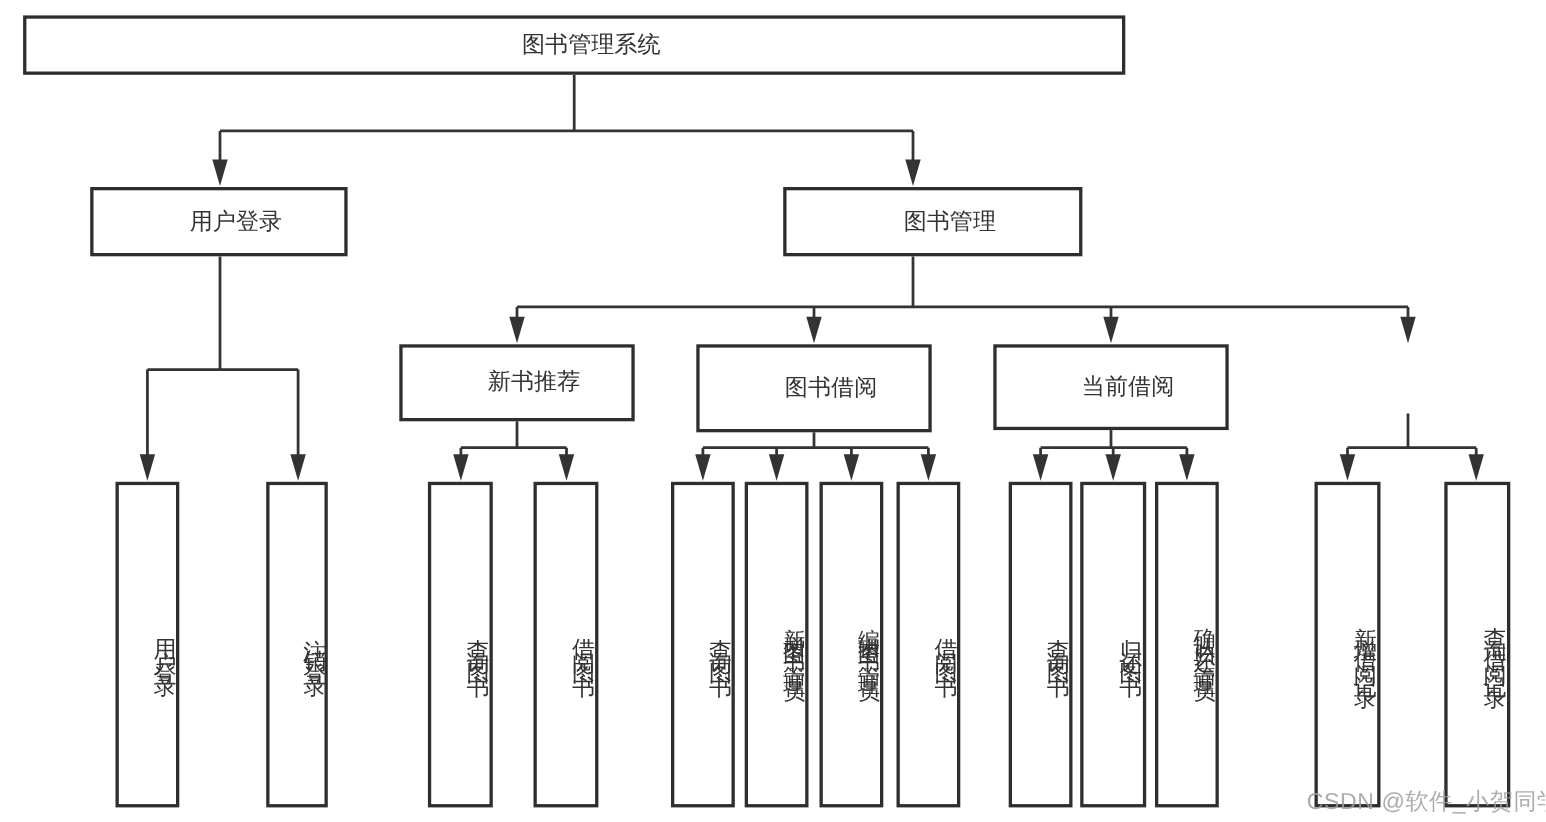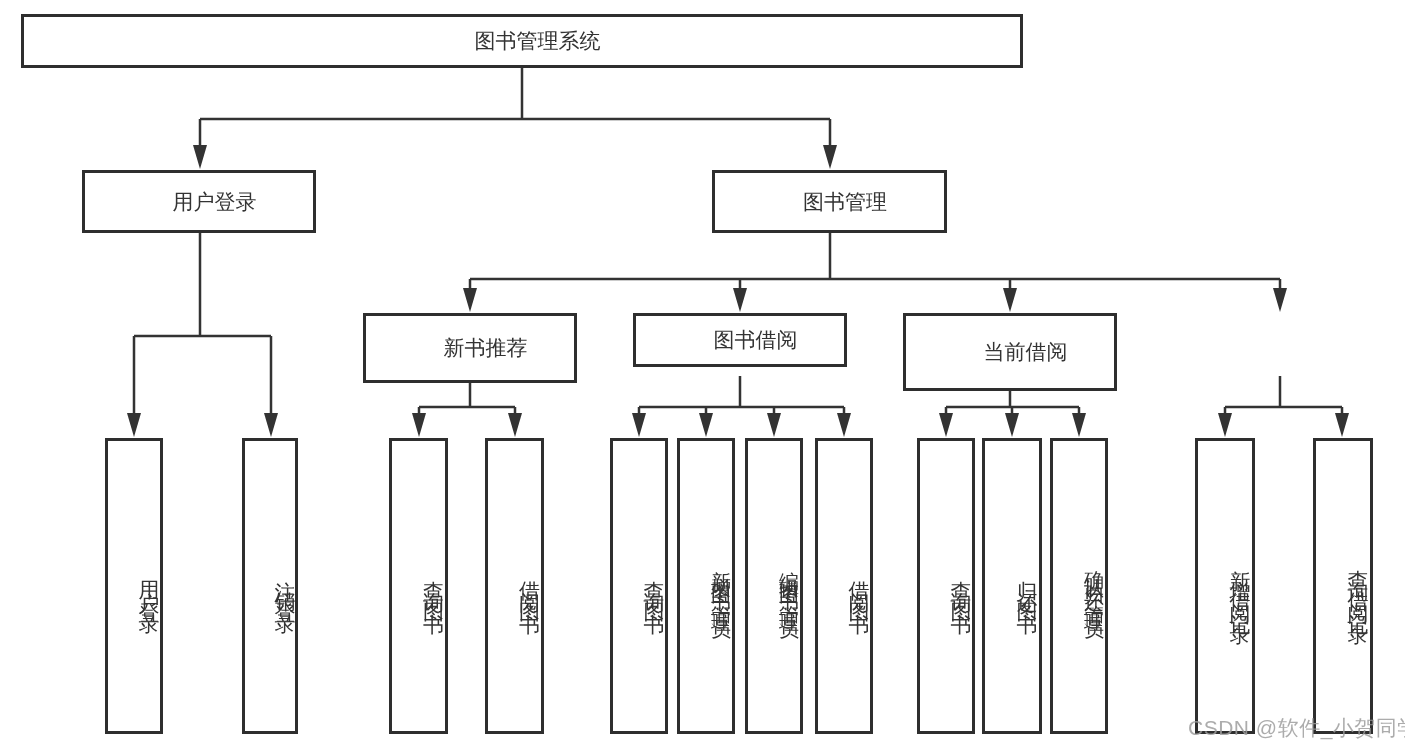--- a/index.html
+++ b/index.html
@@ -82,24 +82,24 @@
       <polygon points="1005,413 1019,413 1012,437"></polygon>
       <polygon points="1072,413 1086,413 1079,437"></polygon>
       <polygon points="1218,413 1232,413 1225,437"></polygon>
       <polygon points="1335,413 1349,413 1342,437"></polygon>
     </g>
   </svg>
 
   <div class="box" style="left:21px;top:14px;width:1002px;height:54px">图书管理系统</div>
 
   <div class="box" style="left:82px;top:170px;width:234px;height:63px">用户登录</div>
-  <div class="box" style="left:712px;top:170px;width:235px;height:63px">图书管理</div>
+  <div class="box" style="left:712px;top:170px;width:272px;height:63px">图书管理</div>
 
   <div class="box" style="left:363px;top:313px;width:214px;height:70px">新书推荐</div>
-  <div class="box" style="left:633px;top:313px;width:214px;height:54px">图书借阅</div>
+  <div class="box" style="left:633px;top:313px;width:214px;height:80px">图书借阅</div>
   <div class="box" style="left:903px;top:313px;width:214px;height:78px">当前借阅</div>
 
   <div class="box vbox" style="left:105px;top:438px;width:58px;height:296px">用户登录</div>
   <div class="box vbox" style="left:242px;top:438px;width:56px;height:296px">注销登录</div>
 
   <div class="box vbox" style="left:389px;top:438px;width:59px;height:296px">查询图书</div>
   <div class="box vbox" style="left:485px;top:438px;width:59px;height:296px">借阅图书</div>
 
   <div class="box vbox" style="left:610px;top:438px;width:58px;height:296px">查询图书</div>
   <div class="box vbox long" style="left:677px;top:438px;width:58px;height:296px">新增图书（管理员）</div>

